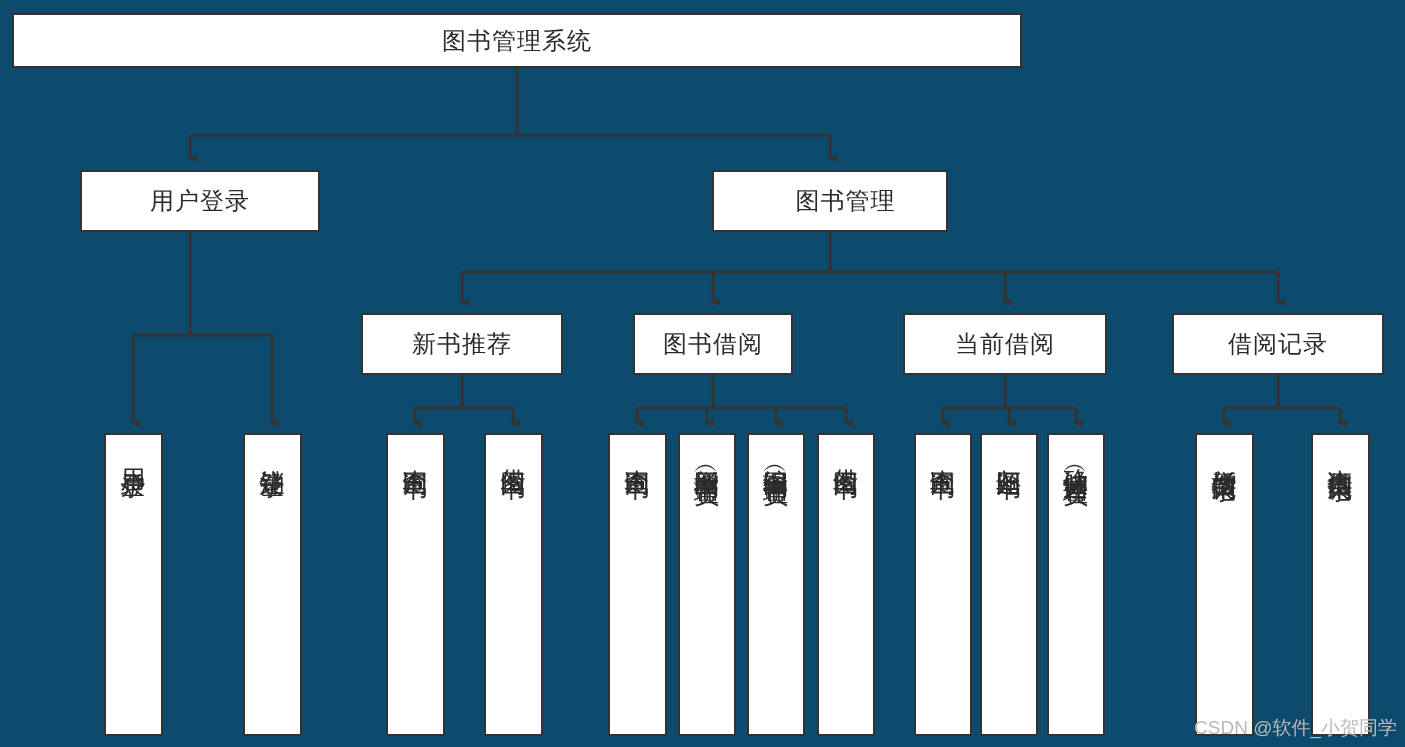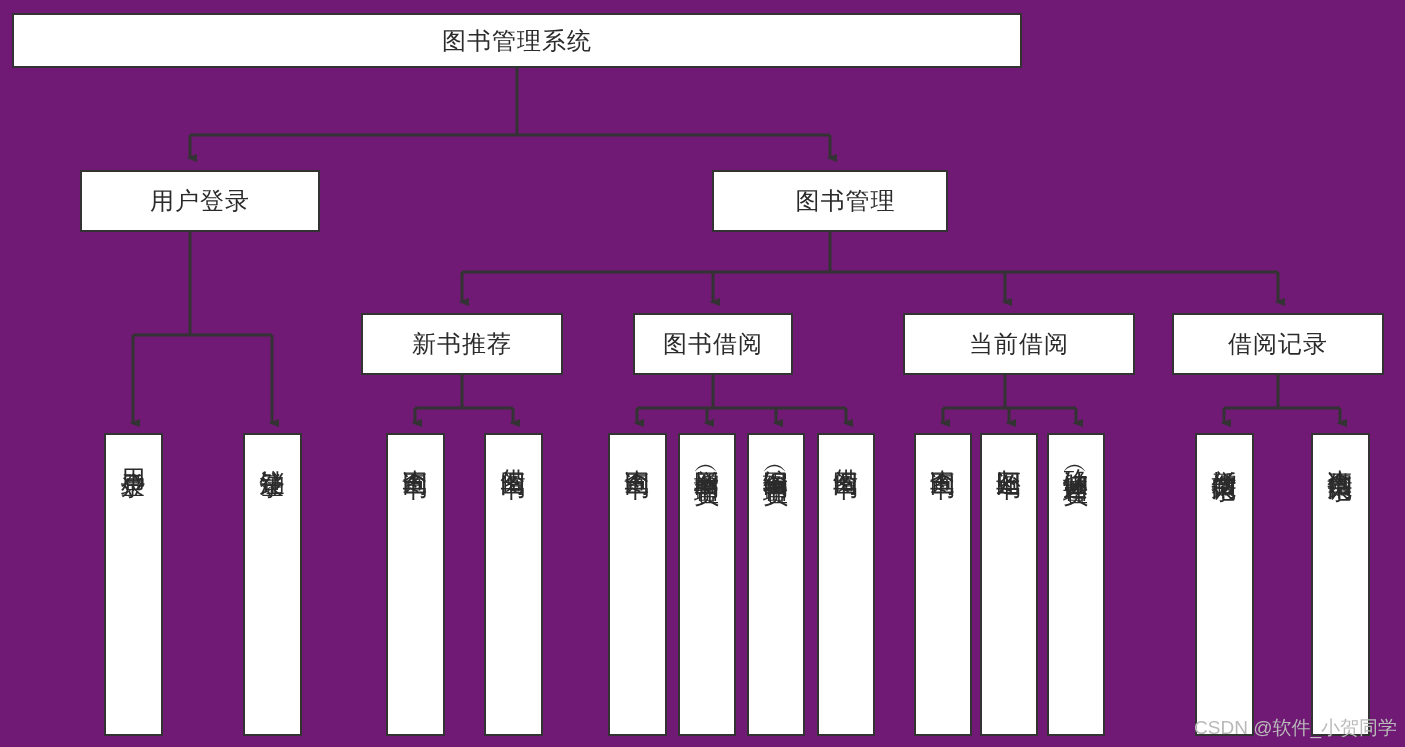--- a/index.html
+++ b/index.html
@@ -4,21 +4,21 @@
 <style>
   html, body {
     margin: 0;
     padding: 0;
     background: #ffffff;
   }
   #page {
     position: relative;
     width: 1405px;
     height: 747px;
-    background: #701a75;
+    background: #0c4a6e;
     font-family: "Liberation Sans", "DejaVu Sans", sans-serif;
     overflow: hidden;
   }
   svg#edges {
     position: absolute;
     left: 0;
     top: 0;
     width: 1405px;
     height: 747px;
     pointer-events: none;
@@ -131,21 +131,21 @@
   <div class="node horiz" style="left:712px; top:170px; width:236px; height:62px;padding-left:31px;">
     <span>图书管理</span>
   </div>
 
   <div class="node horiz" style="left:633px; top:313px; width:160px; height:62px;">
     <span>图书借阅</span>
   </div>
   <div class="node horiz" style="left:361px; top:313px; width:202px; height:62px;">
     <span>新书推荐</span>
   </div>
-  <div class="node horiz" style="left:903px; top:313px; width:232px; height:62px;">
+  <div class="node horiz" style="left:903px; top:313px; width:204px; height:62px;">
     <span>当前借阅</span>
   </div>
   <div class="node horiz" style="left:1172px; top:313px; width:212px; height:62px;">
     <span>借阅记录</span>
   </div>
 
   <div class="node vert" style="left:104px; top:433px; width:59px; height:303px;">
     <span class="vtext">用户登录</span>
   </div>
   <div class="node vert" style="left:243px; top:433px; width:59px; height:303px;">

